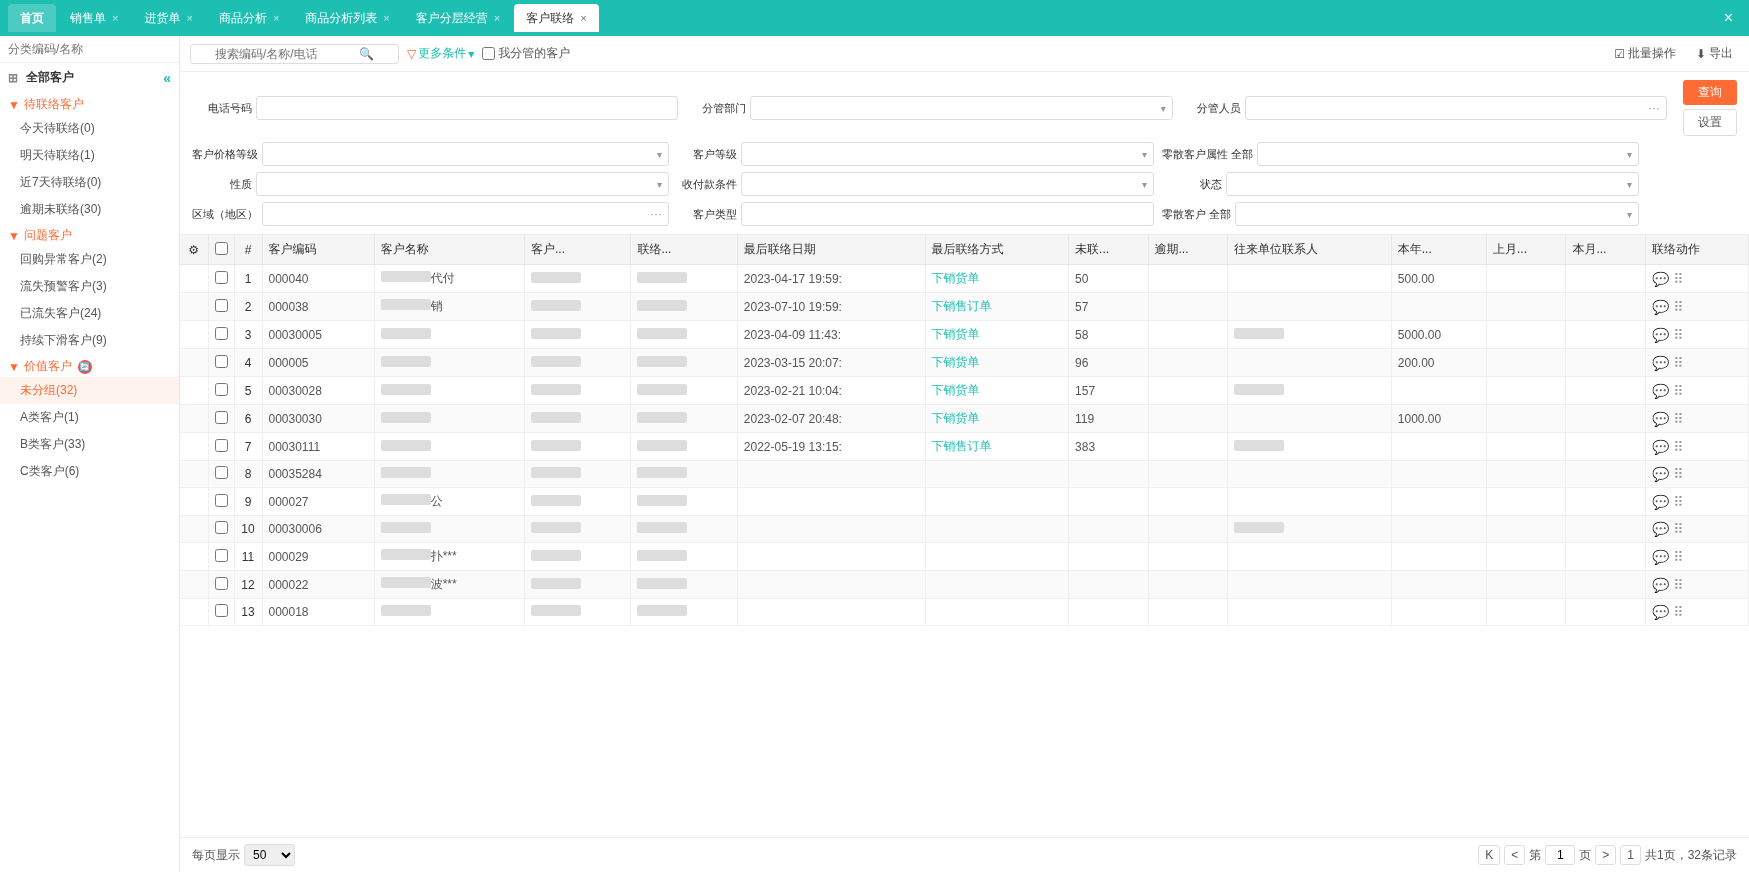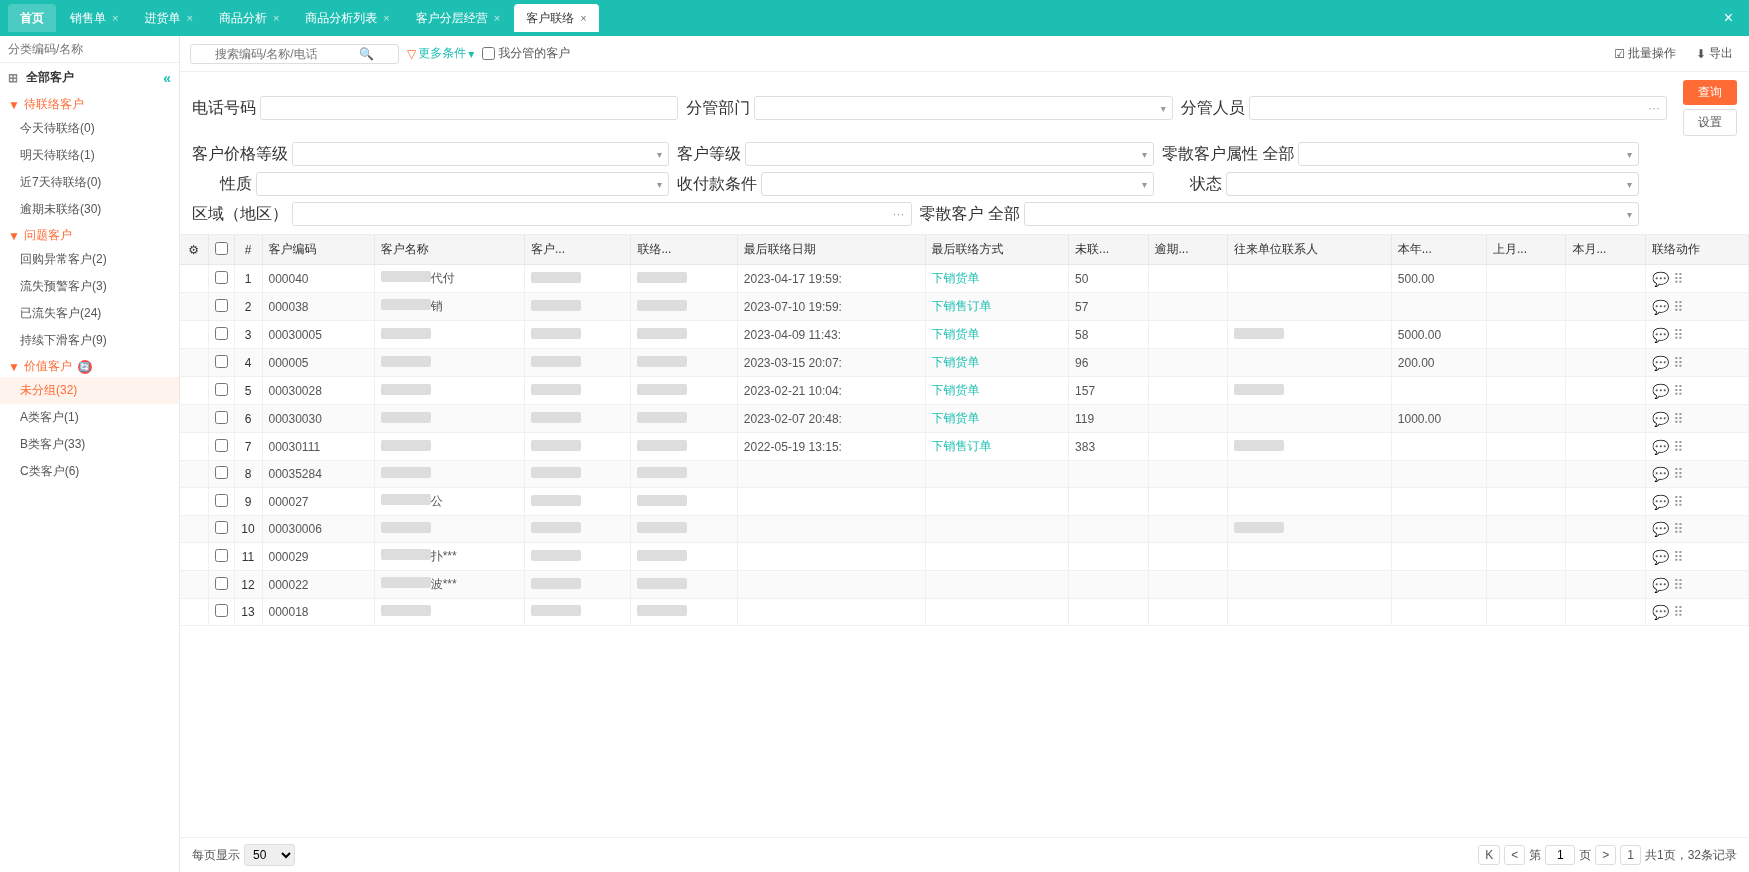--- a/index.html
+++ b/index.html
@@ -94,21 +94,21 @@
     .filter-area {
       background: #fff; border-bottom: 1px solid #eee;
       padding: 8px 12px; display: flex; flex-direction: column; gap: 6px;
     }
     .filter-row {
       display: flex; align-items: center; gap: 8px;
     }
     .filter-item {
       display: flex; align-items: center; gap: 4px; flex: 1;
     }
-    .filter-label { color: #333; white-space: nowrap; min-width: 60px; text-align: right; font-size: 16px; }
+    .filter-label { color: #333; white-space: nowrap; min-width: 60px; text-align: right; font-size: 11px; }
     .filter-input {
       flex: 1; border: 1px solid #ddd; border-radius: 3px; padding: 3px 6px;
       font-size: 12px; outline: none; display: flex; align-items: center;
       justify-content: space-between; cursor: pointer; background: #fff; min-height: 24px;
     }
     .filter-input .arrow { color: #999; font-size: 10px; }
 
     
     .action-btns {
       display: flex; flex-direction: column; gap: 4px; margin-left: 8px;
@@ -388,20 +388,24 @@
         <div style="width:90px"></div>
       </div>
 
       <div class="filter-row">
         <div class="filter-item">
           <span class="filter-label">区域（地区）</span>
           <div class="filter-input">
             <span></span>
               <span class="filter-ellipsis">···</span>
           </div>
+        </div>
+        <div class="filter-item">
+          <span class="filter-label">客户类型</span>
+          <div class="filter-input"></div>
         </div>
         <div class="filter-item">
           <span class="filter-label">零散客户 全部</span>
           <div class="filter-input">
             <span></span>
               <span class="arrow">▾</span>
           </div>
         </div>
         <div style="width:90px"></div>
       </div>

